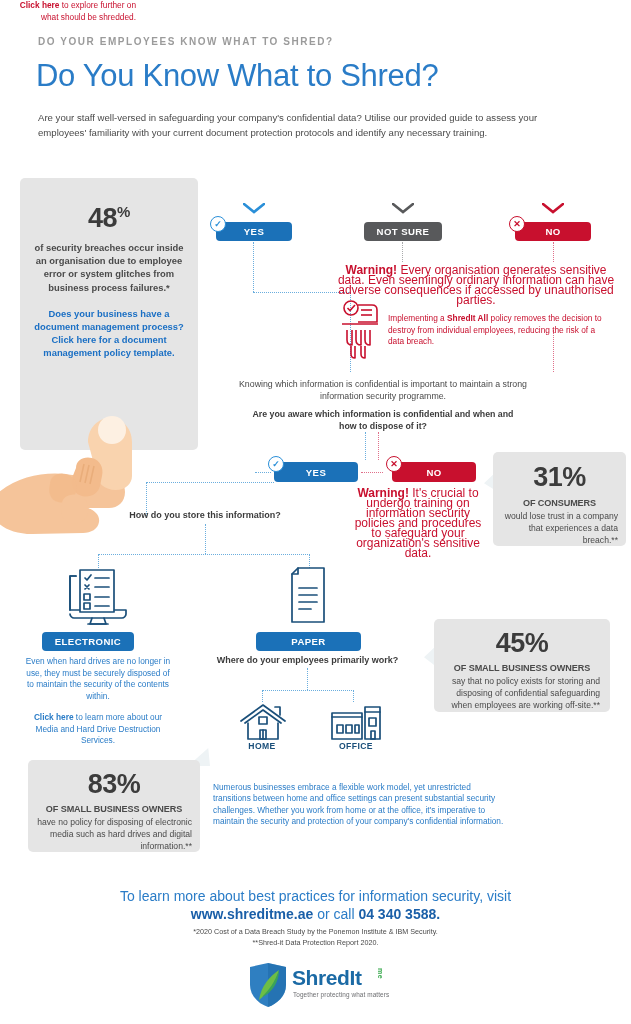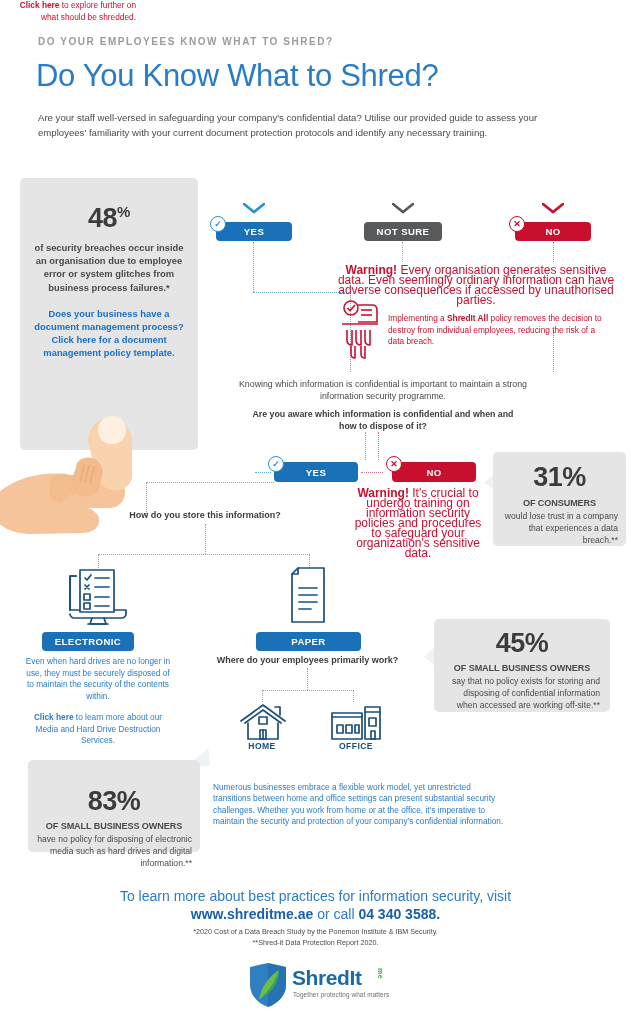--- a/index.html
+++ b/index.html
@@ -37,21 +37,21 @@
   }
   .stat-num .pct { font-size:15px; font-weight:700; vertical-align:super; }
   .stat-body { font-size:9.4px; line-height:13.2px; font-weight:600; }
   .stat-cap  { font-size:9.1px; line-height:12.4px; font-weight:700; letter-spacing:-0.1px;text-align:center; }
   .stat-sub  { font-size:8.6px; line-height:11.6px;text-align:right; }
   .stat-link { font-size:9.4px; line-height:13.2px; font-weight:700; color:#1a6fc4; }
 
   #box48 { left:20px; top:178px; width:178px; height:272px; padding:26px 12px 0; }
   #box31 { left:493px; top:452px; width:133px; height:94px; padding:12px 8px 0; }
   #box45 { left:434px; top:619px; width:176px; height:93px; padding:11px 10px 0; }
-  #box83 { left:28px; top:760px; width:172px; height:92px; padding:28px 8px 0; }
+  #box83 { left:28px; top:760px; width:172px; height:92px; padding:11px 8px 0; }
 
   
   .tail { position:absolute; background:#eef3f5; }
   #tail31 { left:484px; top:470px; width:14px; height:22px; clip-path: polygon(100% 0, 100% 100%, 0 60%); }
   #tail45 { left:424px; top:644px; width:14px; height:24px; clip-path: polygon(100% 0, 100% 100%, 0 55%); }
   #tail83 { left:188px; top:748px; width:22px; height:18px; clip-path: polygon(0 100%, 100% 100%, 92% 0); }
 
   
   .flow-q-main {
     position:absolute; left:209px; top:180px; width:414px;
@@ -355,21 +355,21 @@
   <div class="statbox" id="box31">
     <div class="stat-num">31%</div>
     <div class="stat-cap" style="margin-top:6px;">OF CONSUMERS</div>
     <div class="stat-sub" style="margin-top:2px;">would lose trust in a company that experiences a data breach.**</div>
   </div>
 
   <div class="tail" id="tail45"></div>
   <div class="statbox" id="box45">
     <div class="stat-num">45%</div>
     <div class="stat-cap" style="margin-top:5px;">OF SMALL BUSINESS OWNERS</div>
-    <div class="stat-sub" style="margin-top:2px;">say that no policy exists for storing and disposing of confidential information when accessed are working off-site.**</div>
+    <div class="stat-sub" style="margin-top:2px;">say that no policy exists for storing and disposing of confidential safeguarding when employees are working off-site.**</div>
   </div>
 
   <div class="tail" id="tail83"></div>
   <div class="statbox" id="box83">
     <div class="stat-num">83%</div>
     <div class="stat-cap" style="margin-top:5px;">OF SMALL BUSINESS OWNERS</div>
     <div class="stat-sub" style="margin-top:2px;">have no policy for disposing of electronic media such as hard drives and digital information.**</div>
   </div>
 
   <div class="footer-line1">To learn more about best practices for information security, visit</div>

